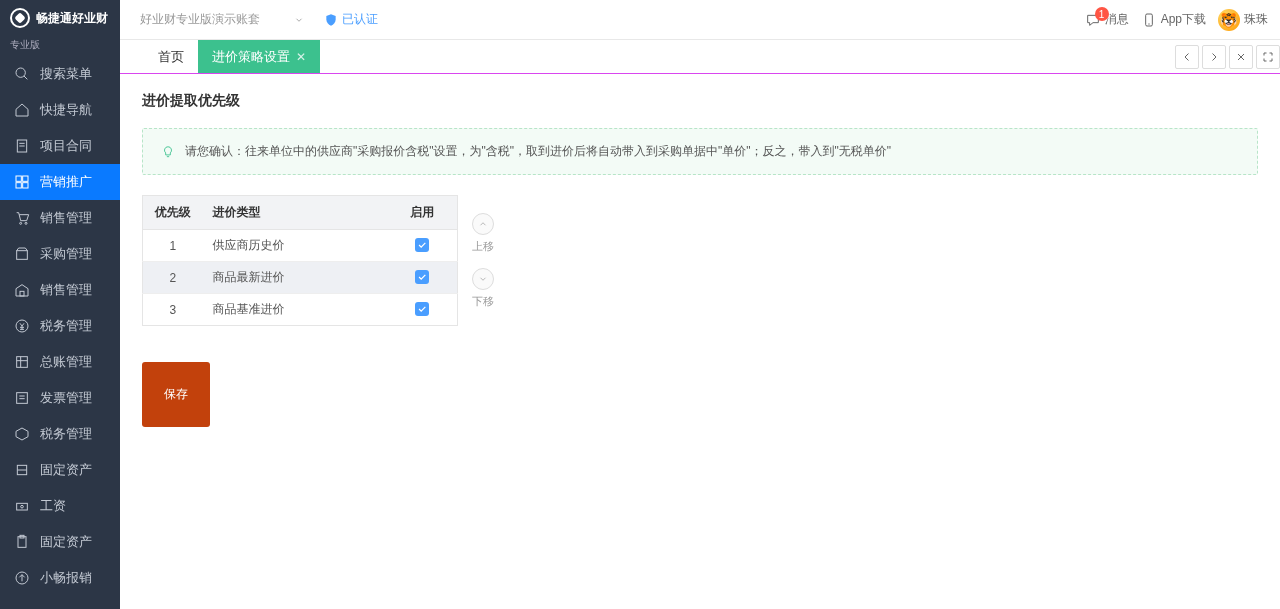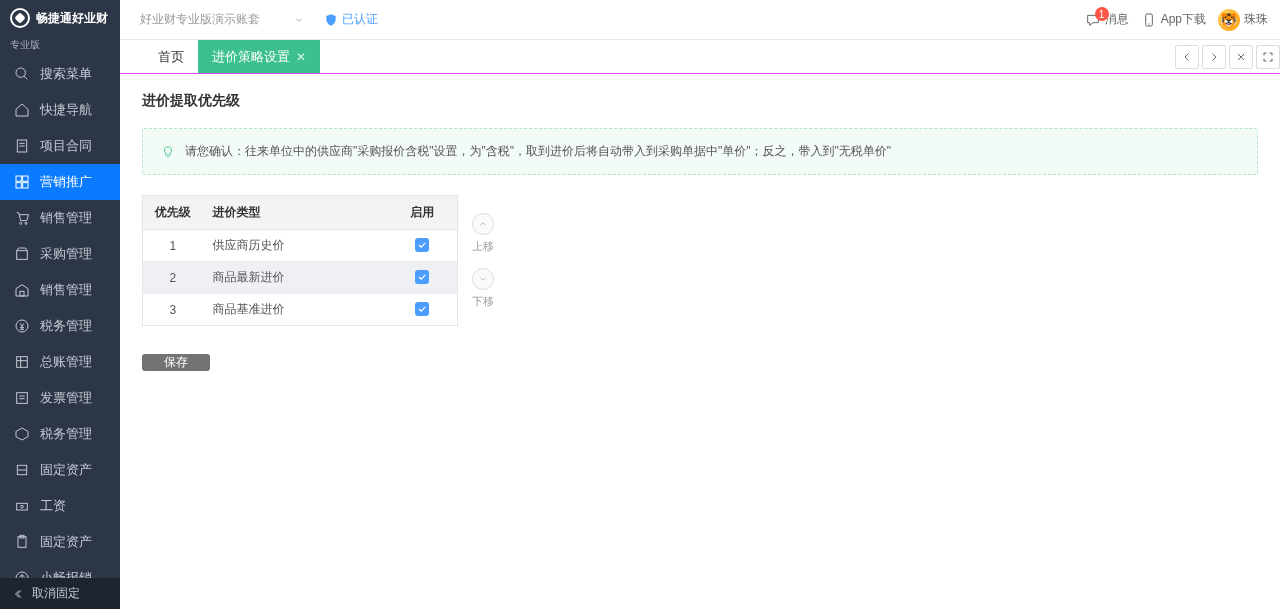--- a/index.html
+++ b/index.html
@@ -68,21 +68,21 @@
     .table tr.selected td { background: #eef0f4; }
     .checkbox { width: 14px; height: 14px; background: #4a9eff; border-radius: 3px; display: inline-flex; align-items: center; justify-content: center; }
     .checkbox svg { width: 10px; height: 10px; stroke: #fff; fill: none; stroke-width: 3; }
     
     .move-controls { display: flex; flex-direction: column; gap: 14px; padding-top: 18px; }
     .move-btn-group { display: flex; flex-direction: column; align-items: center; gap: 4px; }
     .move-btn { width: 22px; height: 22px; border: 1px solid #ddd; border-radius: 50%; background: #fafafa; display: flex; align-items: center; justify-content: center; cursor: pointer; }
     .move-btn svg { width: 10px; height: 10px; stroke: #aaa; fill: none; stroke-width: 2; }
     .move-label { font-size: 11px; color: #999; }
     
-    .save-btn { margin-top: 28px; background: #737373; color: #fff; border: none; padding: 0 22px; font-size: 12px; border-radius: 3px; cursor: pointer; }
+    .save-btn { margin-top: 36px; background: #c2410c; color: #fff; border: none; padding: 24px 22px; font-size: 12px; border-radius: 3px; cursor: pointer; }
   </style>
 </head>
 <body>
 
 <div class="app">
 
   <div class="sidebar">
     <div class="sidebar-header">
       <div class="logo-icon">
           <div class="logo-inner"></div>
@@ -227,26 +227,20 @@
             <svg viewBox="0 0 24 24">
               <circle cx="12" cy="12" r="9"></circle>
               <path d="M12 7v10M8 11l4-4 4 4"></path>
             </svg>
           </span>
         <span>小畅报销</span>
       </div>
 
     </div>
 
-    <div class="sidebar-footer">
-      <svg viewBox="0 0 24 24">
-          <path d="M14 5l-7 7 7 7M10 5l-7 7 7 7" stroke="#c3c9d3" fill="none" stroke-width="2"></path>
-        </svg>
-      <span>取消固定</span>
-    </div>
   </div>
 
   <div class="main">
 
     <div class="topbar">
       <div class="account-selector">
         <span>好业财专业版演示账套</span>
         <svg width="10" height="10" viewBox="0 0 24 24">
             <path d="M6 9l6 6 6-6" stroke="#999" fill="none" stroke-width="2"></path>
           </svg>

